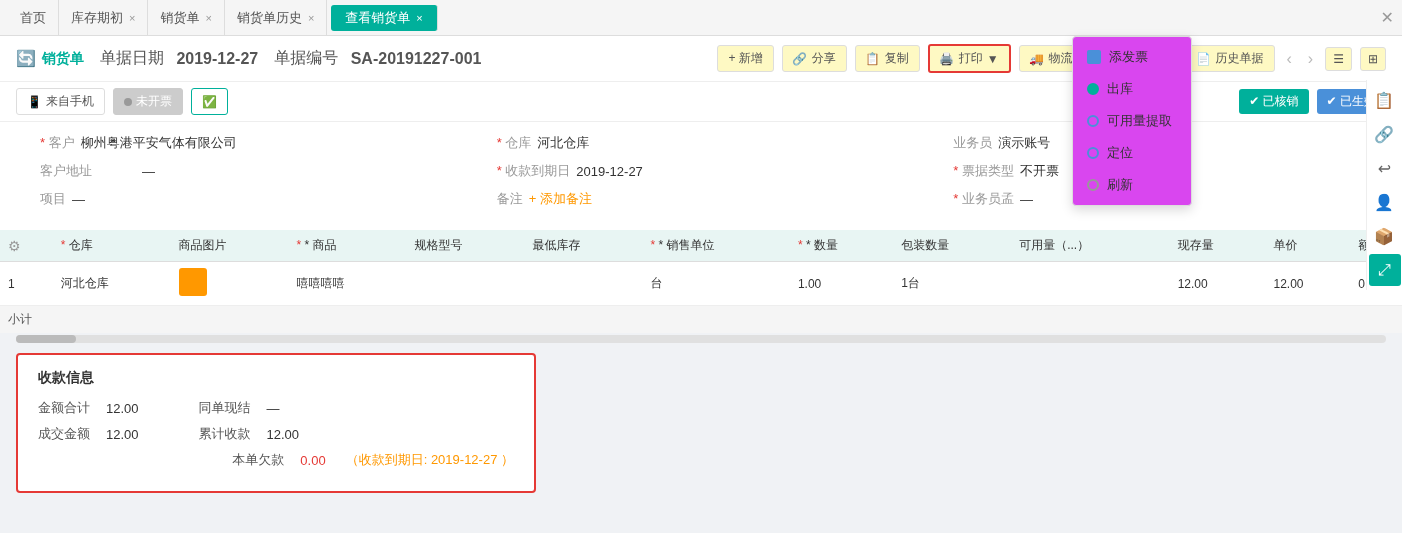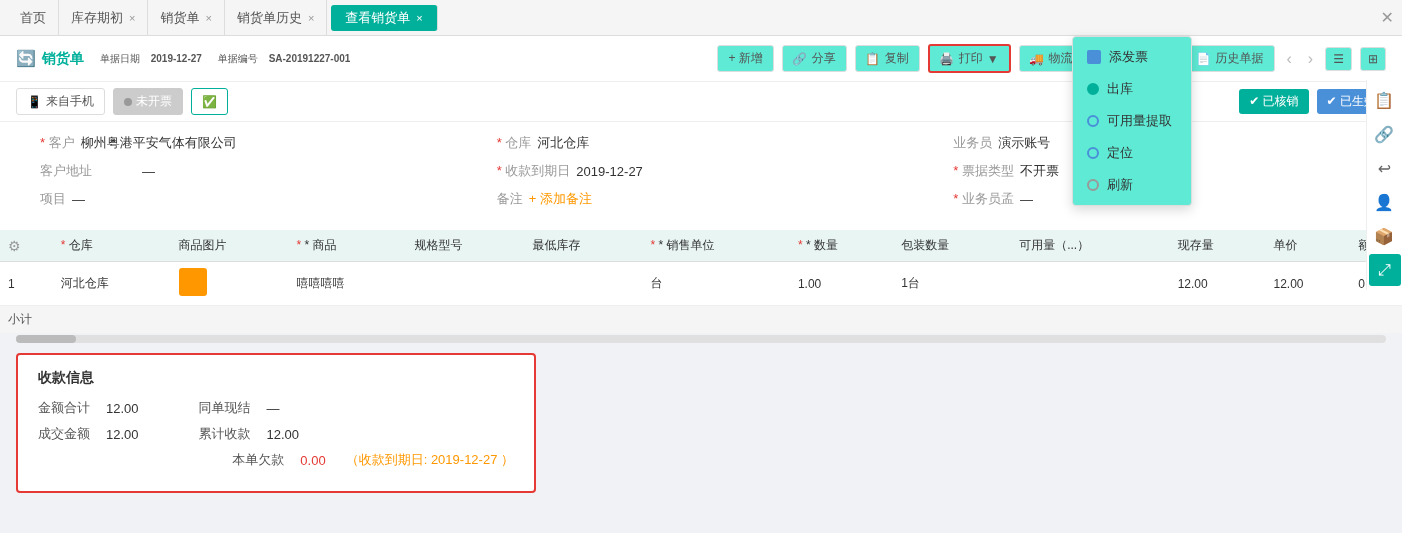--- a/index.html
+++ b/index.html
@@ -19,46 +19,46 @@
     .tab.green-active .close-btn { color: #fff; }
     .tab-bar .x-close { margin-left: auto; font-size: 16px; cursor: pointer; color: #999; }
 
     
     .doc-header {
       display: flex; align-items: center; padding: 8px 16px; border-bottom: 1px solid #eee;
       background: #fff;
     }
     .doc-title { display: flex; align-items: center; gap: 6px; color: #00b09b; font-weight: bold; font-size: 14px; }
     .doc-title .icon { font-size: 16px; }
-    .doc-meta { display: flex; align-items: center; gap: 16px; margin-left: 16px; font-size: 10px; color: #555; }
+    .doc-meta { display: flex; align-items: center; gap: 16px; margin-left: 16px; font-size: 16px; color: #555; }
     .doc-meta span { display: flex; align-items: center; gap: 4px; }
     .doc-actions { margin-left: auto; display: flex; align-items: center; gap: 8px; }
     .btn-action {
       display: flex; align-items: center; gap: 4px; padding: 4px 10px; border: 1px solid #ddd;
-      border-radius: 3px; cursor: pointer; font-size: 12px; background: #5eead4; color: #555;
+      border-radius: 3px; cursor: pointer; font-size: 12px; background: #fef9c3; color: #555;
     }
     .btn-status { background: #00b09b; color: #fff; border: none; border-radius: 3px; padding: 4px 10px; font-size: 12px; }
     .btn-status-blue { background: #4a90d9; color: #fff; border: none; border-radius: 3px; padding: 4px 10px; font-size: 12px; }
 
     
     .doc-toolbar {
       display: flex; align-items: center; justify-content: flex-end; padding: 6px 16px;
       background: #fff; gap: 8px; border-bottom: 1px solid #eee; position: relative;
     }
     .toolbar-left { flex: 1; display: flex; gap: 8px; }
     .toolbar-btn {
       display: flex; align-items: center; gap: 4px; padding: 4px 10px; border: 1px solid #ddd;
       border-radius: 3px; cursor: pointer; font-size: 12px; background: #fff; color: #555;
     }
     .dot { width: 8px; height: 8px; border-radius: 50%; display: inline-block; }
     .dot-gray { background: #999; }
 
     
     .op-dropdown {
-      position: absolute; top: 36px; right: 210px; background: #5eead4;
+      position: absolute; top: 36px; right: 210px; background: #d946ef;
       border: 1px solid #ddd; border-radius: 4px; box-shadow: 0 4px 12px rgba(0,0,0,0.15);
       z-index: 100; min-width: 120px; padding: 4px 0;
     }
     .op-dropdown-item {
       display: flex; align-items: center; gap: 8px; padding: 7px 14px;
       cursor: pointer; font-size: 13px; color: #333;
     }
     .op-icon-square { width: 14px; height: 14px; background: #4a90d9; border-radius: 2px; display: inline-block; }
     .op-icon-circle-teal { width: 12px; height: 12px; border-radius: 50%; background: #00b09b; display: inline-block; border: 2px solid #00b09b; }
     .op-icon-circle-blue { width: 12px; height: 12px; border-radius: 50%; border: 2px solid #4a90d9; display: inline-block; }

